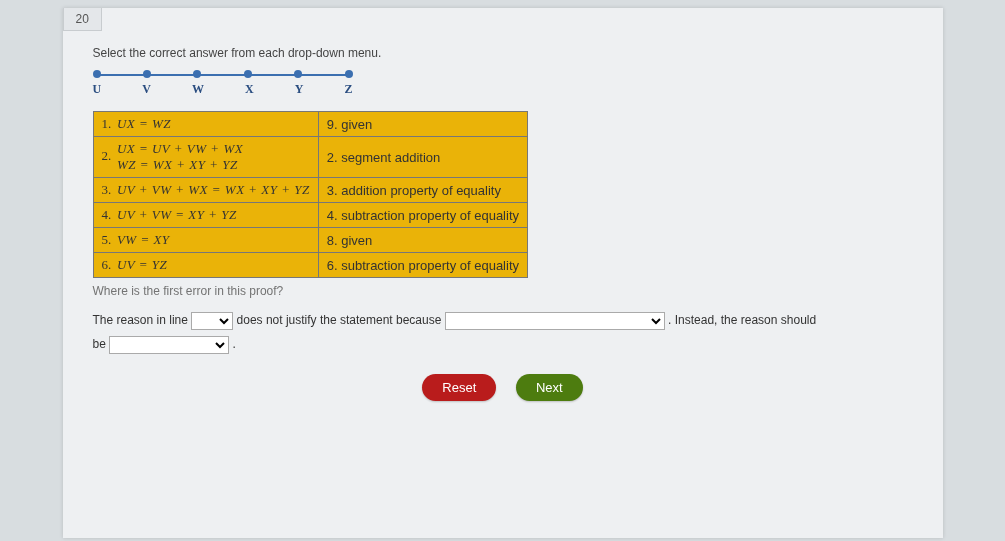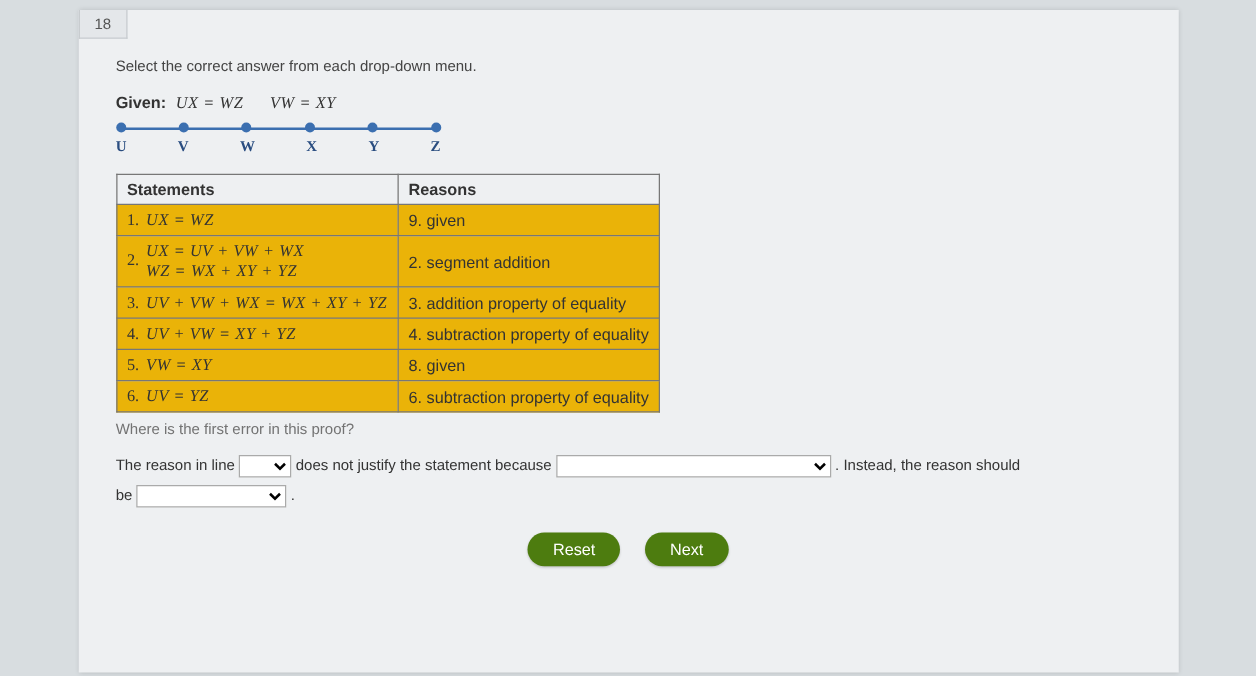--- a/index.html
+++ b/index.html
@@ -108,38 +108,32 @@
     display: inline-block;
     border: none;
     border-radius: 16px;
     padding: 6px 20px;
     font-size: 13px;
     color: #fff;
     cursor: pointer;
     margin: 0 8px;
     box-shadow: 0 1px 2px rgba(0,0,0,.2);
   }
-  .btn-reset { background: #4d7c0f; }
+  .btn-reset { background: #b91c1c; }
   .btn-next  { background: #4d7c0f; }
 </style>
 </head>
 <body>
 
 <div class="page">
-  <div class="qnum-tab">18</div>
+  <div class="qnum-tab">20</div>
 
   <div class="content">
     <p class="instr">Select the correct answer from each drop-down menu.</p>
 
-    <p class="given-prove">
-      <span class="lbl">Given:</span>
-      <span class="math">UX = WZ</span>
-      <span class="gap"></span>
-      <span class="math">VW = XY</span>
-    </p>
 
     <div class="numline">
       <div class="numline-track">
         <div class="pt" style="left:0%"></div>
         <div class="pt" style="left:20%"></div>
         <div class="pt" style="left:40%"></div>
         <div class="pt" style="left:60%"></div>
         <div class="pt" style="left:80%"></div>
         <div class="pt" style="left:100%"></div>
       </div>
@@ -148,24 +142,20 @@
         <span>V</span>
         <span>W</span>
         <span>X</span>
         <span>Y</span>
         <span>Z</span>
       </div>
     </div>
 
     <table class="proof">
       <tbody>
-          <tr>
-        <th>Statements</th>
-        <th>Reasons</th>
-      </tr>
       <tr>
         <td><span class="rownum">1.</span> <span class="math">UX = WZ</span></td>
         <td>9. given</td>
       </tr>
       <tr>
         <td>
           <span class="rownum">2.</span>
           <span class="stack">
             <span class="line math">UX  =  UV + VW + WX</span>
             <span class="line math">WZ  =  WX + XY + YZ</span>

